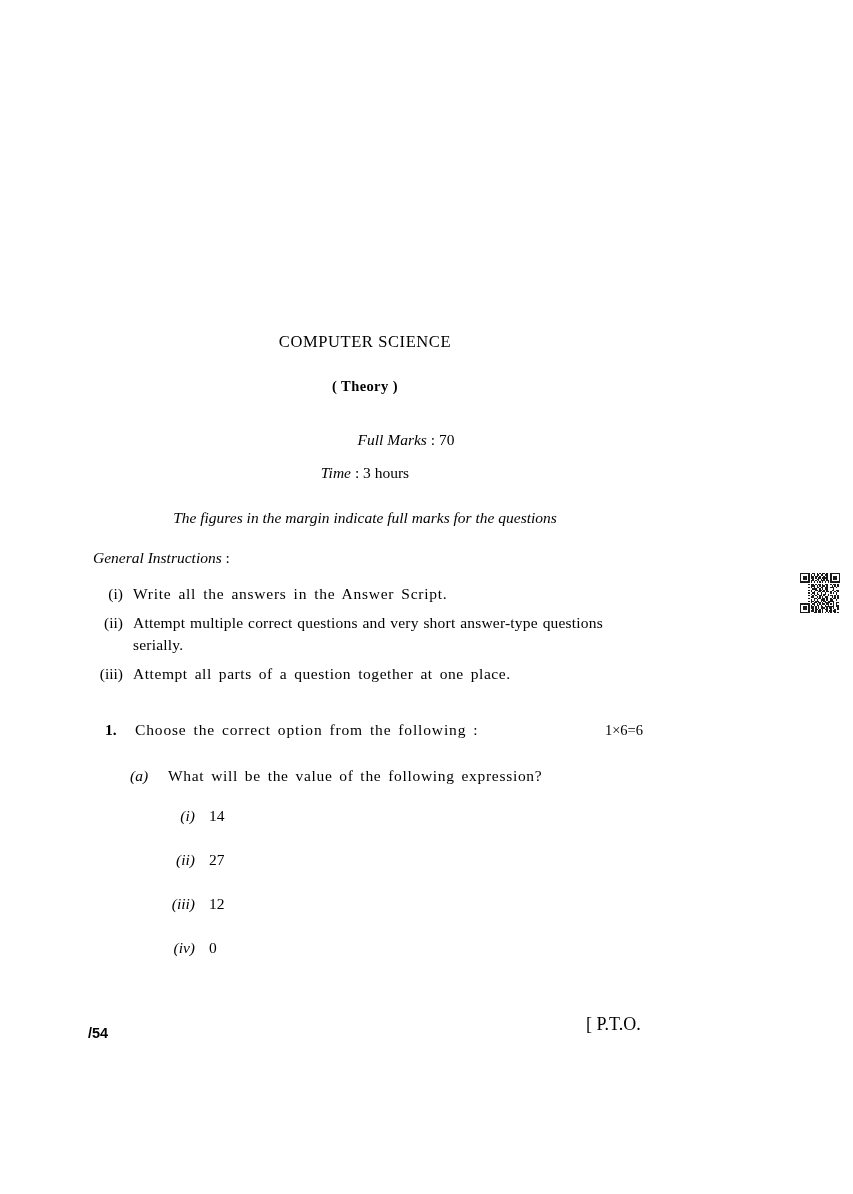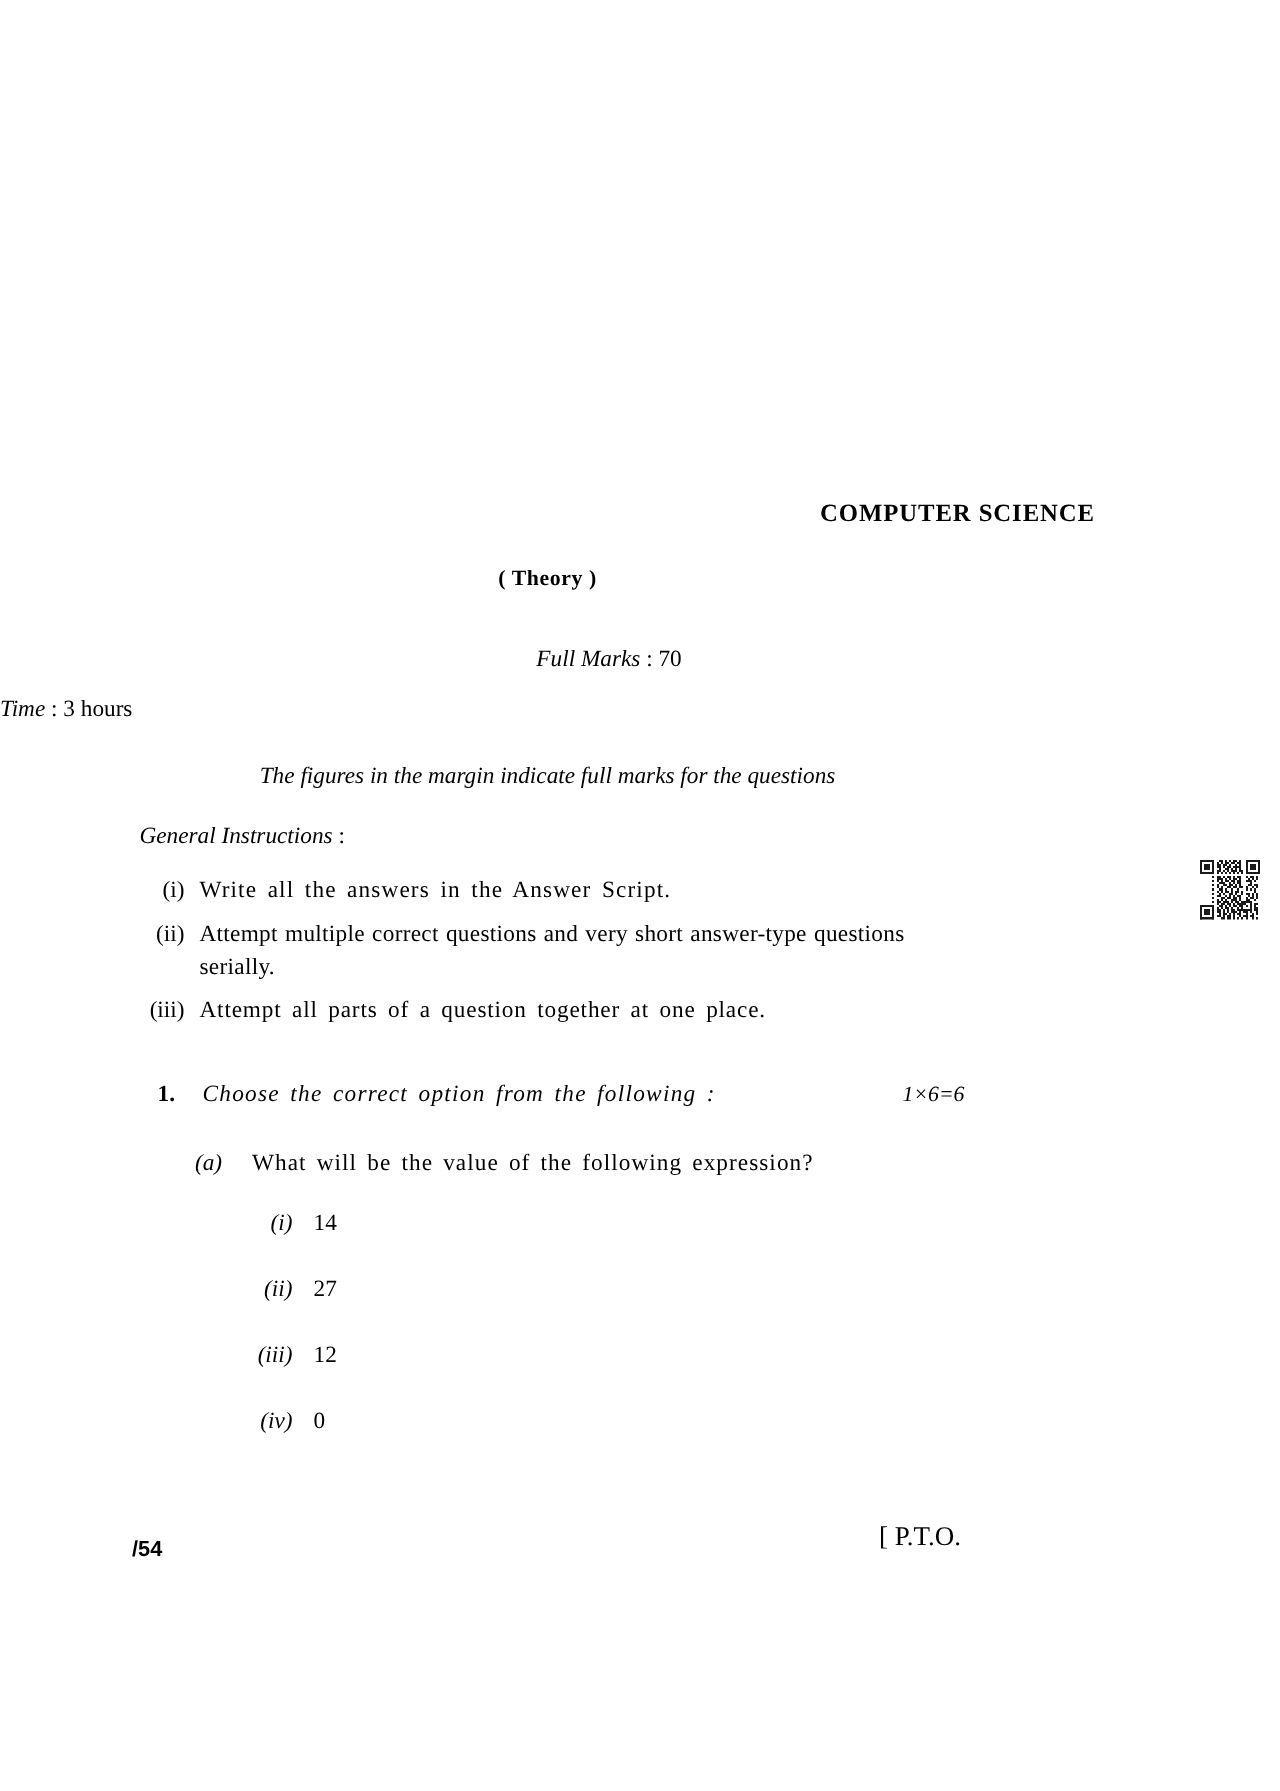--- a/index.html
+++ b/index.html
@@ -21,22 +21,22 @@
     position: absolute;
     inset: 0;
   }
 
   
   .doc-title {
     position: absolute;
     left: 0;
     top: 332px;
     width: 730px;
-    text-align: right;
-    font-weight: bold;
+    text-align: center;
+    font-weight: normal;
     font-size: 16.5px;
     letter-spacing: 0.6px;
   }
   .doc-subtitle {
     position: absolute;
     left: 0;
     top: 378px;
     width: 730px;
     text-align: center;
     font-weight: bold;
@@ -50,20 +50,21 @@
     width: 730px;
     text-align: center;
     font-size: 15.5px;
     margin-left: 41px;
   }
   .time-line {
     position: absolute;
     left: 0;
     top: 464px;
     width: 730px;
+    text-align: center;
     font-size: 15.5px;
   }
   .marks-line .lbl, .time-line .lbl {
     font-style: italic;
   }
   .figures-note {
     position: absolute;
     left: 0;
     top: 509px;
     width: 730px;
@@ -135,21 +136,20 @@
     flex: 0 0 42px;
     font-weight: bold;
     padding-left: 12px;
     box-sizing: border-box;
   }
   .q-stem {
     flex: 1;
     display: flex;
     justify-content: space-between;
     align-items: baseline;
-    font-style: italic;
   }
   .q-stem-text {
     letter-spacing: 0.85px;
     word-spacing: 2.2px;
   }
   .q-marks {
     font-size: 14.5px;
     white-space: nowrap;
     margin-left: 30px;
   }

